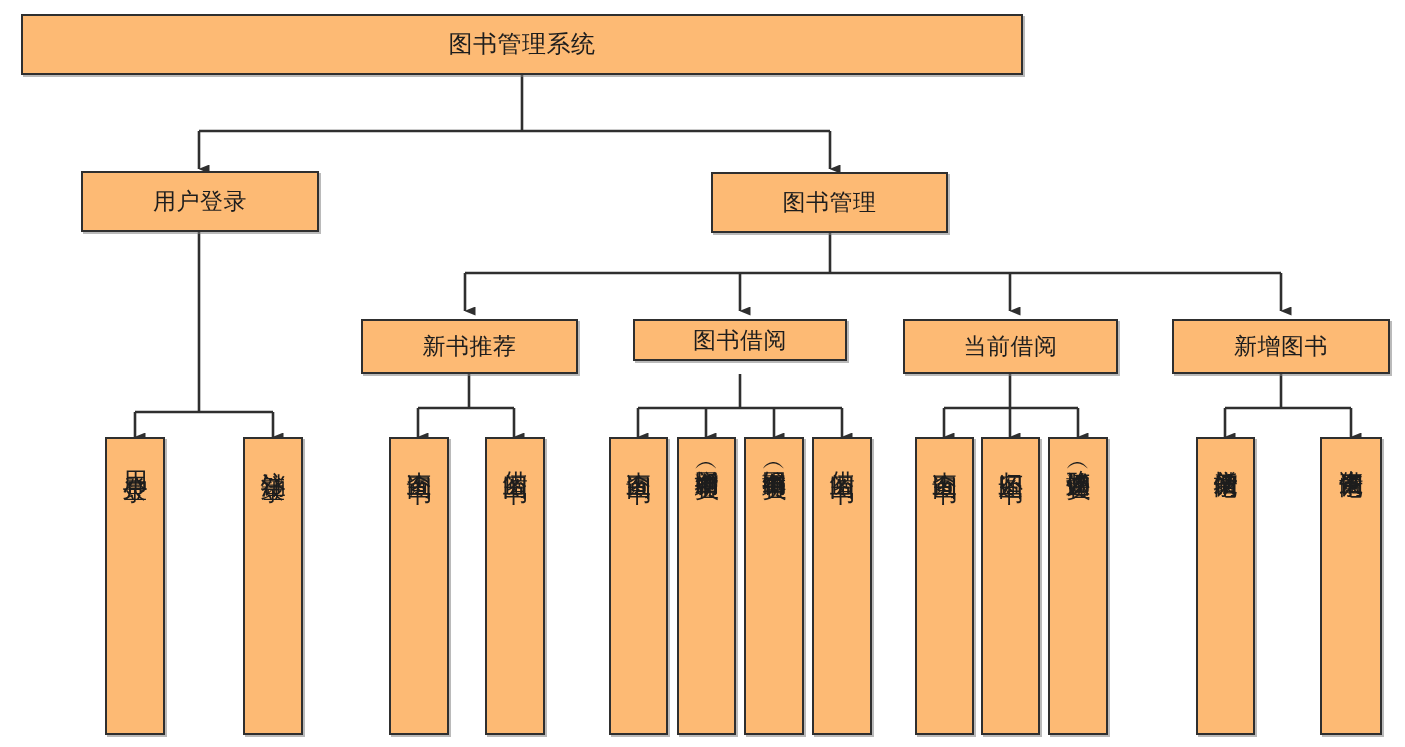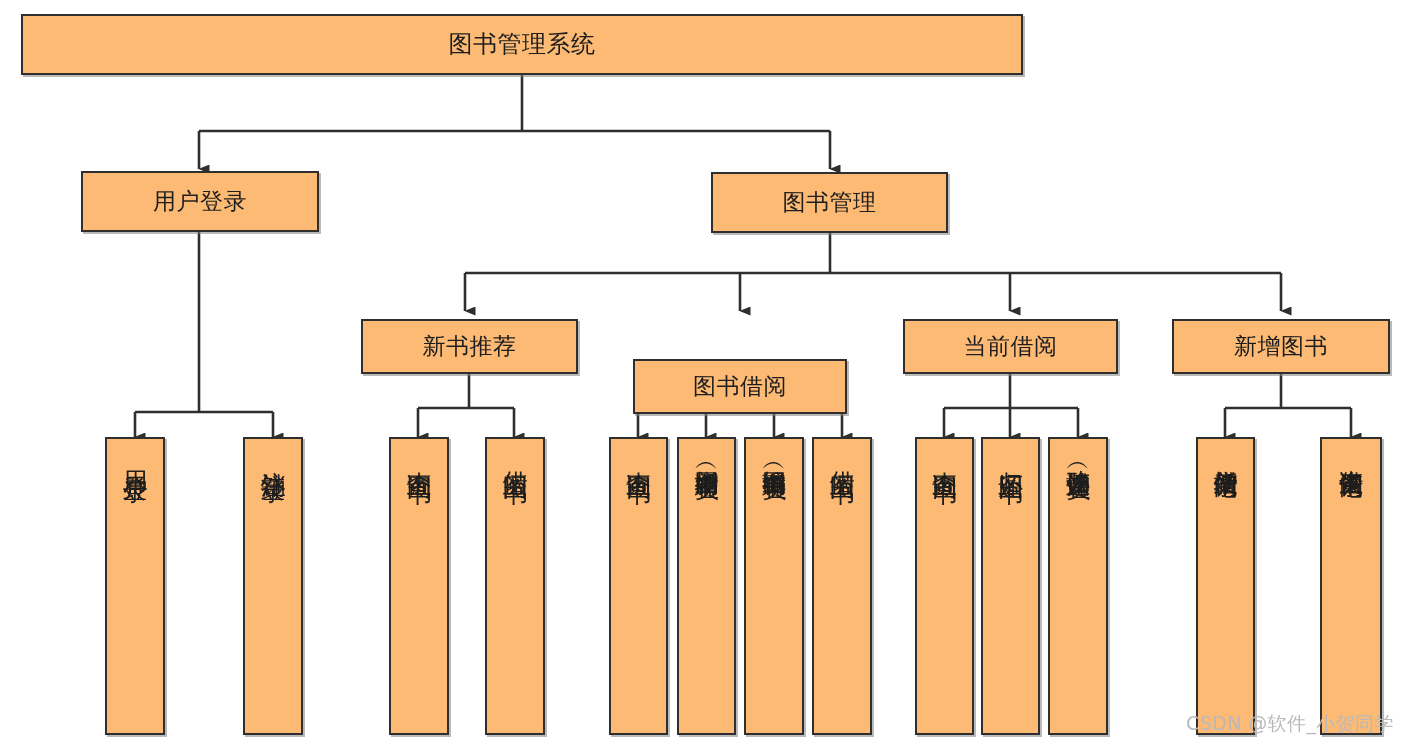--- a/index.html
+++ b/index.html
@@ -120,21 +120,21 @@
   <div class="node horizontal" style="left:81px;top:171px;width:238px;height:61px;">
     <span class="label">用户登录</span>
   </div>
   <div class="node horizontal" style="left:361px;top:319px;width:217px;height:55px;">
     <span class="label">新书推荐</span>
   </div>
 
   <div class="node horizontal" style="left:711px;top:172px;width:237px;height:61px;">
     <span class="label">图书管理</span>
   </div>
-  <div class="node horizontal" style="left:633px;top:319px;width:214px;height:55px;margin-top:40px;">
+  <div class="node horizontal" style="left:633px;top:319px;width:214px;height:42px;">
     <span class="label">图书借阅</span>
   </div>
   <div class="node horizontal" style="left:903px;top:319px;width:215px;height:55px;">
     <span class="label">当前借阅</span>
   </div>
   <div class="node horizontal" style="left:1172px;top:319px;width:218px;height:55px;">
     <span class="label">新增图书</span>
   </div>
 
   <div class="node vertical" style="left:105px;top:437px;width:60px;height:298px;">
@@ -174,15 +174,14 @@
     <span class="label">确认归还（管理员）</span>
   </div>
 
   <div class="node vertical tight" style="left:1196px;top:437px;width:59px;height:298px;">
     <span class="label">新增借阅记录</span>
   </div>
   <div class="node vertical tight" style="left:1320px;top:437px;width:62px;height:298px;">
     <span class="label">查询借阅记录</span>
   </div>
 
-  <div id="watermark">CSDN @软件_小贺同学</div>
 
 </div>
 
 </body></html>

